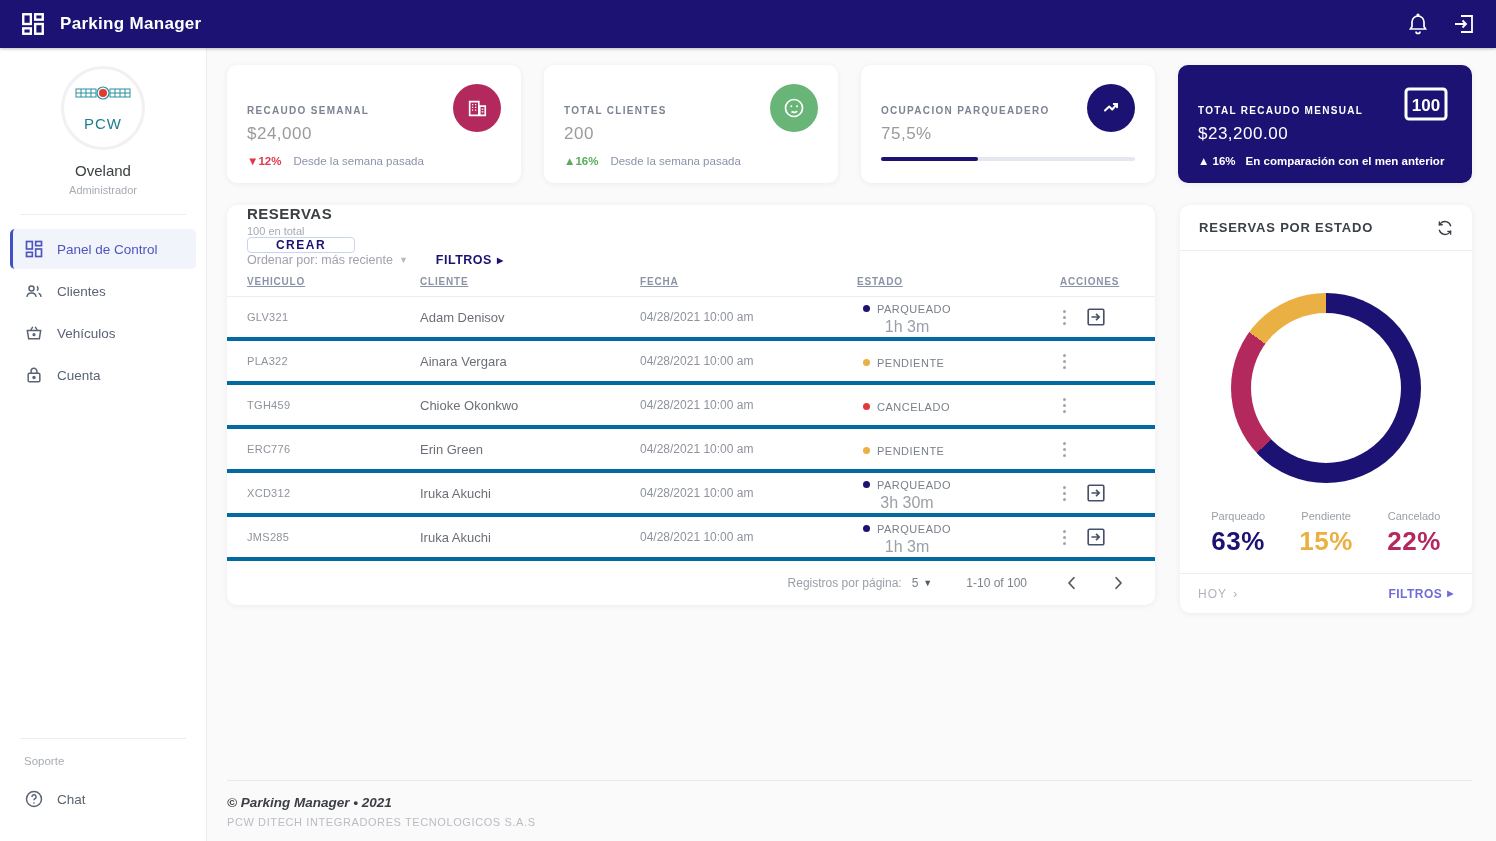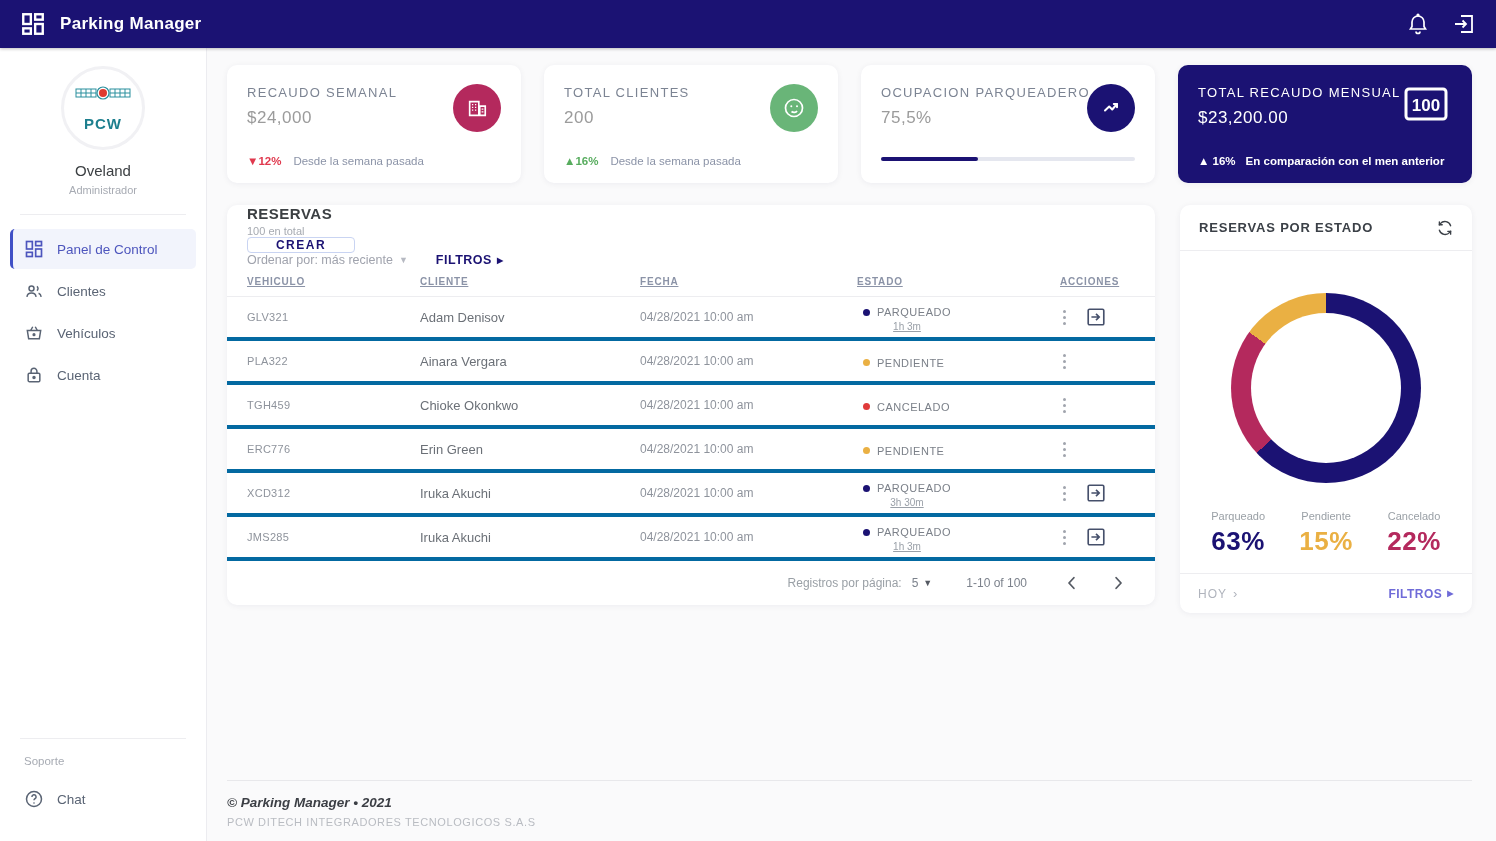--- a/index.html
+++ b/index.html
@@ -31,21 +31,21 @@
   .support-label { font-size:11.5px; color:#a7abb3; padding:16px 0 10px 24px; }
   .chat-item { margin-bottom:22px; }
 
   
   .content { position:absolute; top:48px; left:207px; right:0; bottom:0; }
 
   
   .stats { position:absolute; top:17px; left:20px; right:24px; display:flex; gap:23px; }
   .scard { flex:1; height:118px; background:#fff; border-radius:10px; position:relative;
            box-shadow:0 1px 6px rgba(20,20,60,.06); padding:20px; }
-  .scard .slabel { font-size:13px; font-weight:400; letter-spacing:1.3px; color:#7c8493; }
+  .scard .slabel { font-size:10px; font-weight:700; letter-spacing:1.3px; color:#7c8493;margin-top:20px; }
   .scard .svalue { font-size:17px; color:#9b9b9b; margin-top:8px; letter-spacing:.5px; }
   .scard .sicon { position:absolute; top:19px; right:20px; width:48px; height:48px; border-radius:50%;
                   display:flex; align-items:center; justify-content:center; color:#fff; }
   .scard .snote { position:absolute; left:20px; bottom:16px; font-size:11.5px; color:#8b93a7;
                   display:flex; align-items:center; gap:4px; }
   .scard .delta { font-weight:700; font-size:11.5px; }
   .scard .note-txt { margin-left:8px; }
   .progress { position:absolute; left:20px; right:20px; bottom:22px; height:4px; border-radius:2px; background:#e5e7ef; }
   .progress .fill { height:4px; border-radius:2px; background:#1b1273; }
   .scard.dark { background:#1b1273; }
@@ -76,21 +76,21 @@
   .thead { height:30px; border-bottom:1px solid #ededf0; }
   .thead span { font-size:10px; font-weight:700; letter-spacing:.8px; color:#8b93a7;text-decoration:underline; }
   .trow { height:44px; border-bottom:4px solid #0369a1; }
   .cell-vehicle { font-size:11px; color:#8e939c; letter-spacing:.3px; }
   .cell-client { font-size:13px; color:#6b7077; }
   .cell-date { font-size:12px; color:#8e939c; }
   .status-wrap { display:inline-flex; flex-direction:column; align-items:center; margin-left:6px; }
   .status-line { display:flex; align-items:center; gap:7px; }
   .status-dot { width:7px; height:7px; border-radius:50%; background:#1b1273; }
   .status-label { font-size:11px; color:#7b8089; letter-spacing:.5px; }
-  .status-duration { font-size:10px; color:#9aa0a8; margin-top:3px;text-decoration:underline; }
+  .status-duration { font-size:16px; color:#9aa0a8; margin-top:3px; }
   .cell-actions { display:flex; align-items:center; gap:16px; padding-left:16px; }
   .kebab { display:flex; flex-direction:column; gap:3px; cursor:pointer; padding:3px; }
   .kebab i { width:3px; height:3px; border-radius:50%; background:#a0a4ad; }
   .exit-btn { width:22px; height:22px; color:#46506b; cursor:pointer; }
 
   .res-foot { position:absolute; left:0; right:0; bottom:0; height:44px; display:flex; align-items:center;
               justify-content:flex-end; padding-right:28px; font-size:12px; color:#9aa0a6; }
   .res-foot .pp-label { margin-right:10px; }
   .res-foot .pp-value { color:#7c828c; display:flex; align-items:center; gap:5px; cursor:pointer; }
   .res-foot .pp-value .caret { font-size:9px; color:#555a63; }
@@ -158,21 +158,21 @@
   <div class="avatar">
     <svg width="58" height="30" viewBox="0 0 58 30">
       <g stroke="#2a8f9d" stroke-width="1" fill="none">
         <rect x="2" y="5" width="20" height="8"></rect>
           <rect x="36" y="5" width="20" height="8"></rect>
         <path d="M7 5v8M12 5v8M17 5v8M41 5v8M46 5v8M51 5v8M2 9h20M36 9h20"></path>
       </g>
       <circle cx="29" cy="9" r="6" fill="none" stroke="#2a8f9d" stroke-width="1.2"></circle>
       <circle cx="29" cy="9" r="4" fill="#e03a2f"></circle>
     </svg>
-    <span style="font-size:15px;font-weight:700;color:#1d7f8e;letter-spacing:1px;margin-top:1px">PCW</span>
+    <span style="font-size:15px;font-weight:400;color:#1d7f8e;letter-spacing:1px;margin-top:1px">PCW</span>
   </div>
   <div class="user-name">Oveland</div>
   <div class="user-role">Administrador</div>
   <div class="side-div"></div>
 
   <div class="nav-item active">
     <span class="nv-ic">
       <svg viewBox="0 0 24 24" fill="none" stroke="currentColor" stroke-width="2" width="20" height="20">
         <rect x="3" y="3" width="7" height="9"></rect>
           <rect x="14" y="3" width="7" height="5"></rect>

